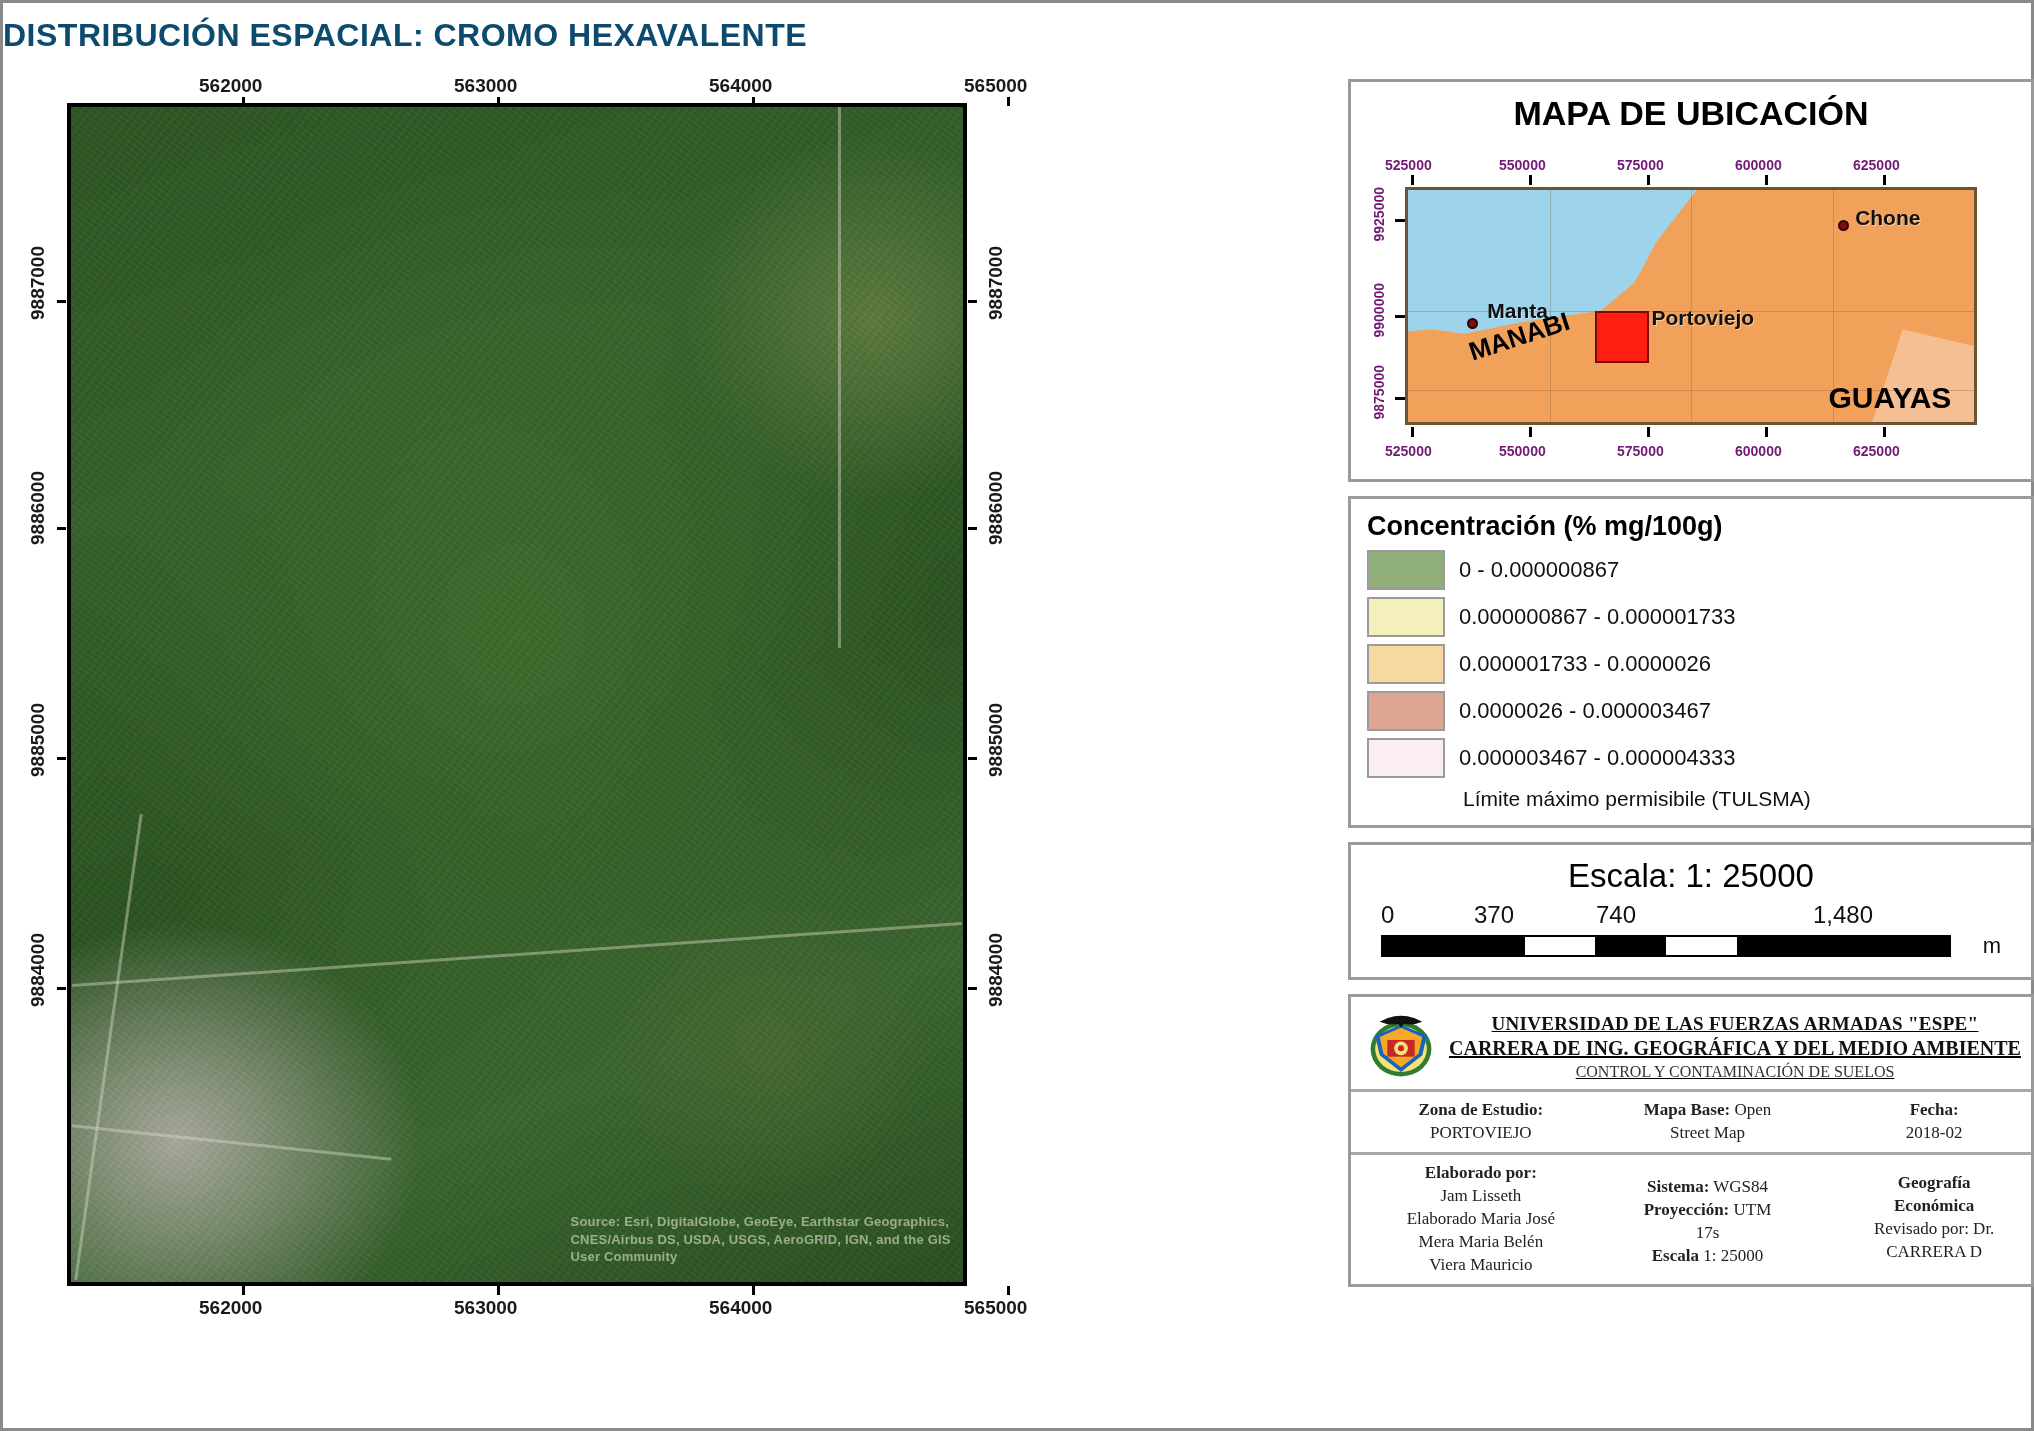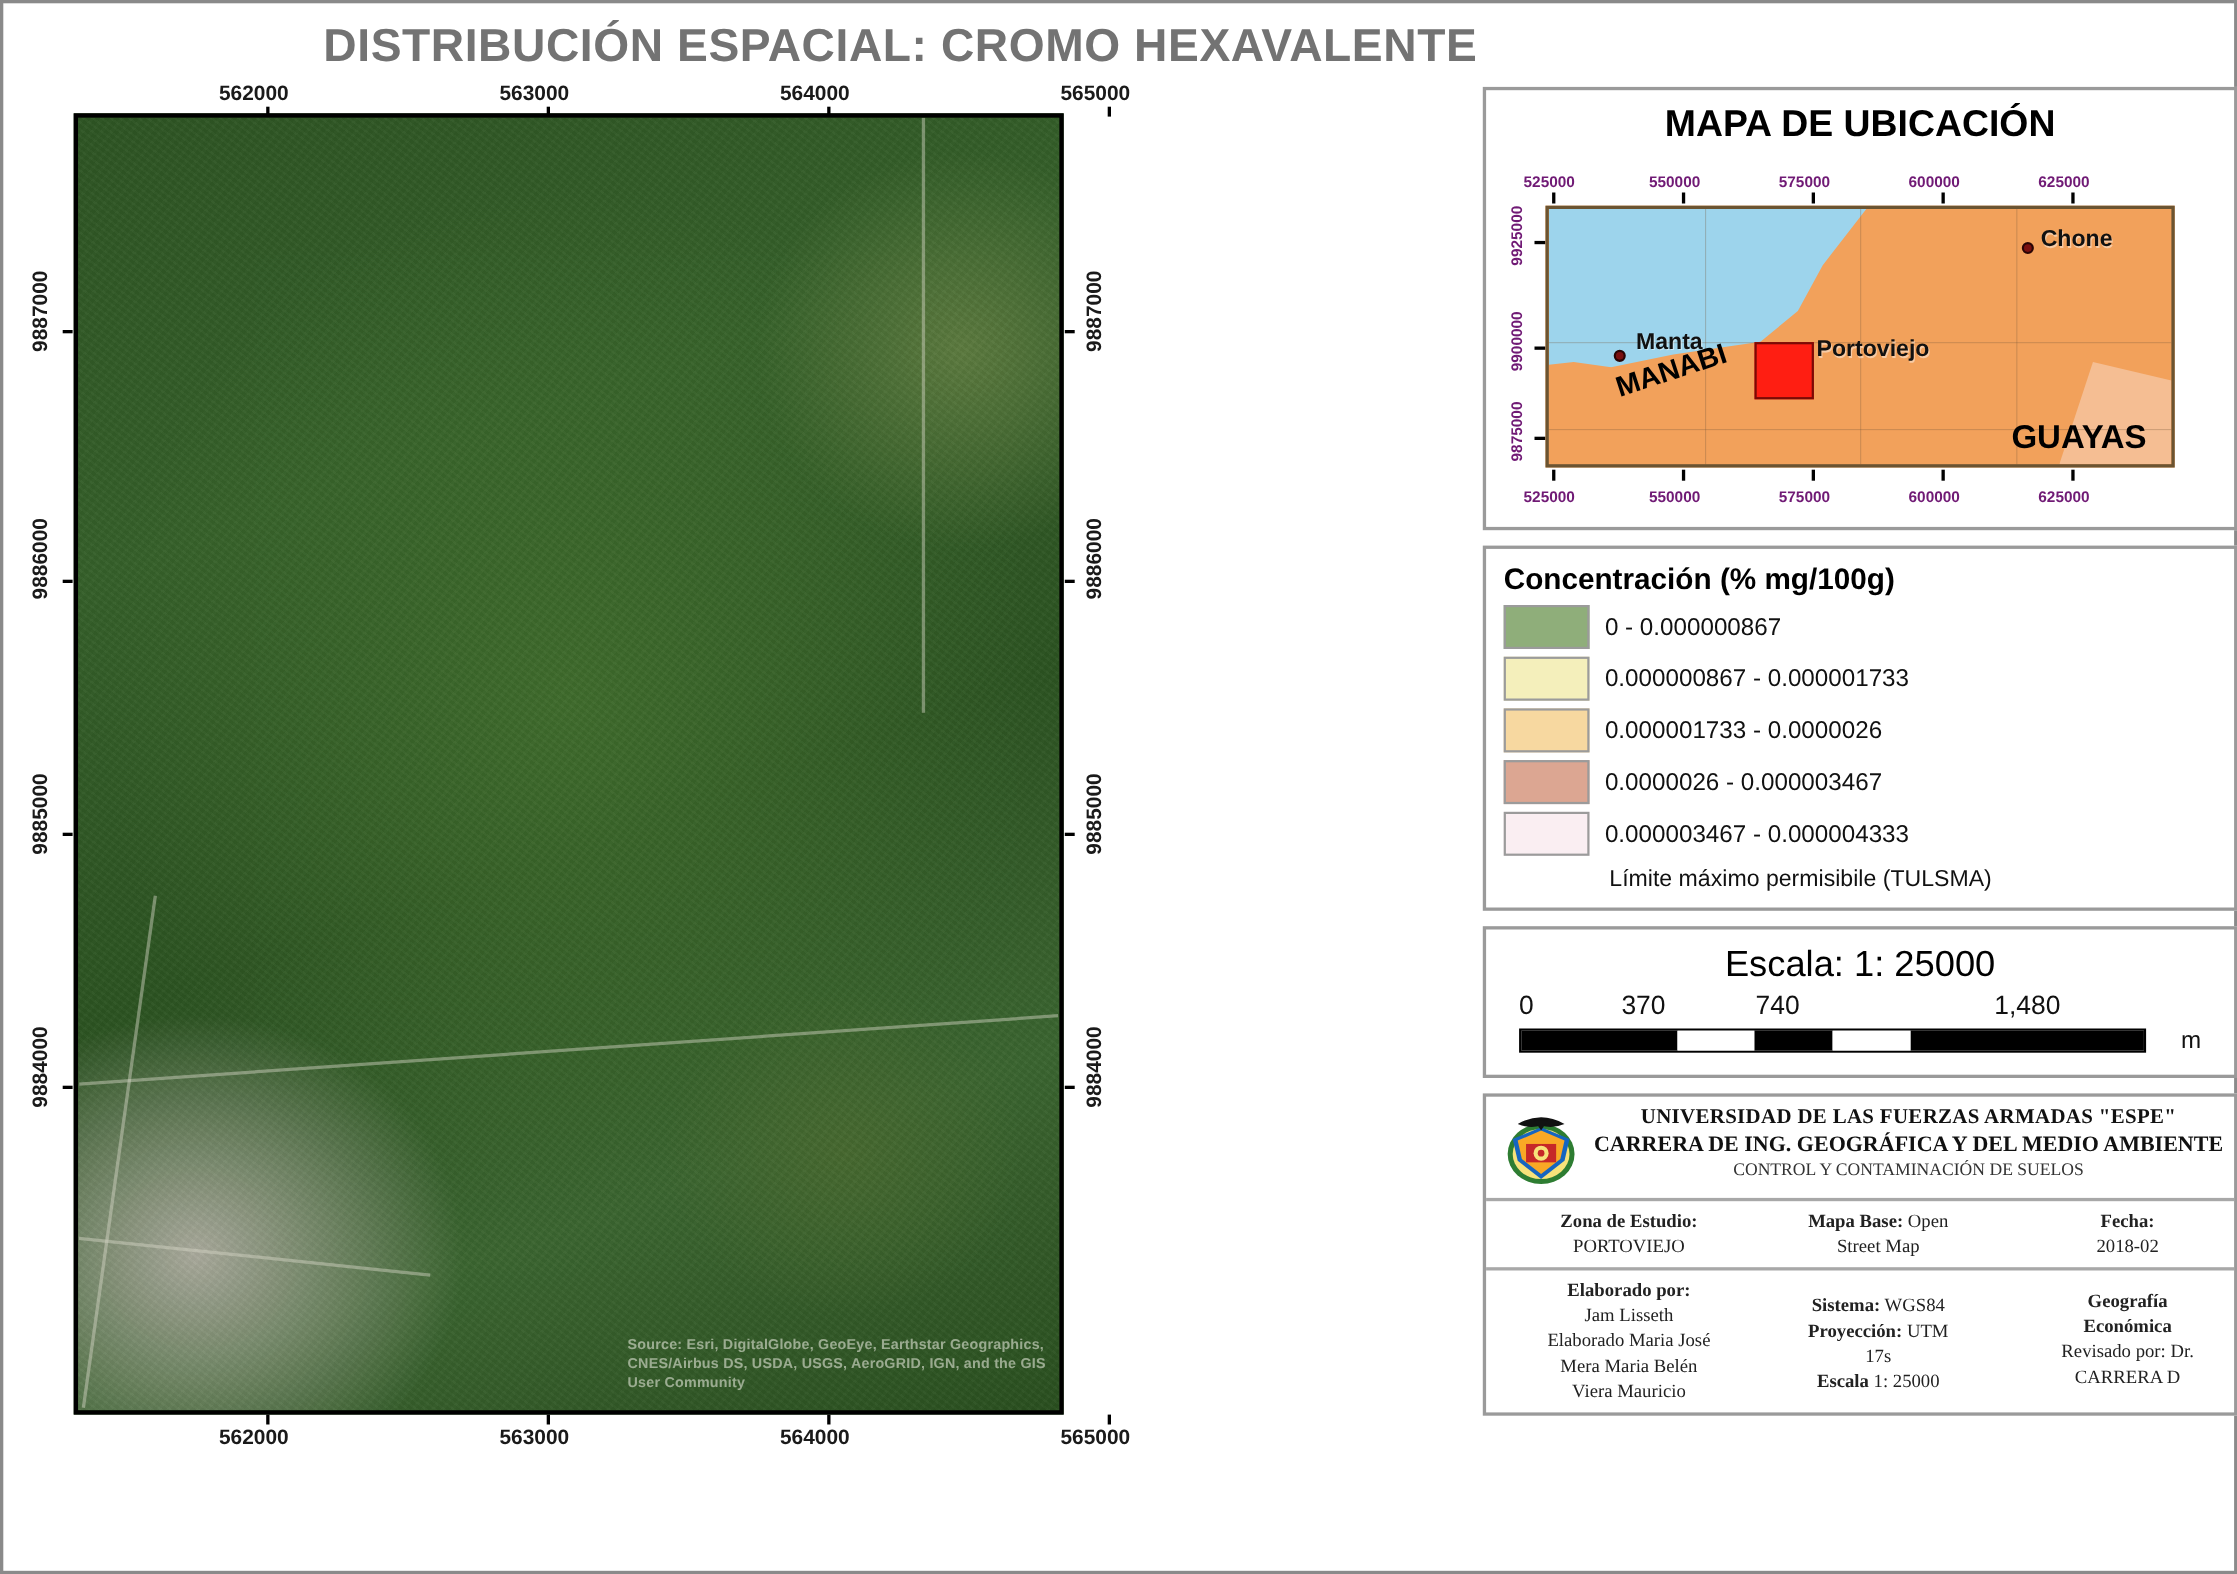--- a/index.html
+++ b/index.html
@@ -13,24 +13,24 @@
     position: relative;
     width: 2034px; height: 1431px;
     background: #ffffff;
     border: 3px solid #8a8a8a;
   }
 
   
   #title {
     position: absolute;
     left: 0; top: 14px; width: 1340px;
-    text-align: right;
-    font-size: 42px; font-weight: bold;
+    text-align: left;
+    font-size: 32px; font-weight: bold;
     letter-spacing: 0.5px;
-    color: #737373;
+    color: #0c4a6e;
     white-space: nowrap;
   }
 
   
   #map-frame {
     position: absolute;
     left: 64px; top: 100px;
     width: 900px; height: 1183px;
     border: 4px solid #000;
     overflow: hidden;
@@ -204,21 +204,21 @@
     position: absolute; left: 0; top: 0; width: 92%; height: 22px;
     display: flex; border: 2px solid #000;
   }
   #scale-bar div { height: 100%; }
   #scale-unit {
     position: absolute; right: 0; top: -2px; font-size: 22px; color: #111;
   }
 
   
   #credits { padding: 0; }
-  #cred-head { display: flex; align-items: flex-start; padding: 8px 6px; }
+  #cred-head { display: flex; align-items: flex-end; padding: 8px 6px; text-decoration: underline; }
   #logo {
     position: relative; width: 76px; height: 76px; flex: none; margin: 0 6px;
   }
   #cred-head-text { flex: 1; text-align: center; font-family: "Liberation Serif", serif; }
   #cred-l1 { font-size: 19px; font-weight: bold; color: #111; letter-spacing: .3px; }
   #cred-l2 { font-size: 20px; font-weight: bold; color: #111; margin-top: 2px; }
   #cred-l3 { font-size: 16px; color: #333; margin-top: 3px; }
   .cred-row {
     display: flex; border-top: 3px solid #a8a8a8;
     font-family: "Liberation Serif", serif;

